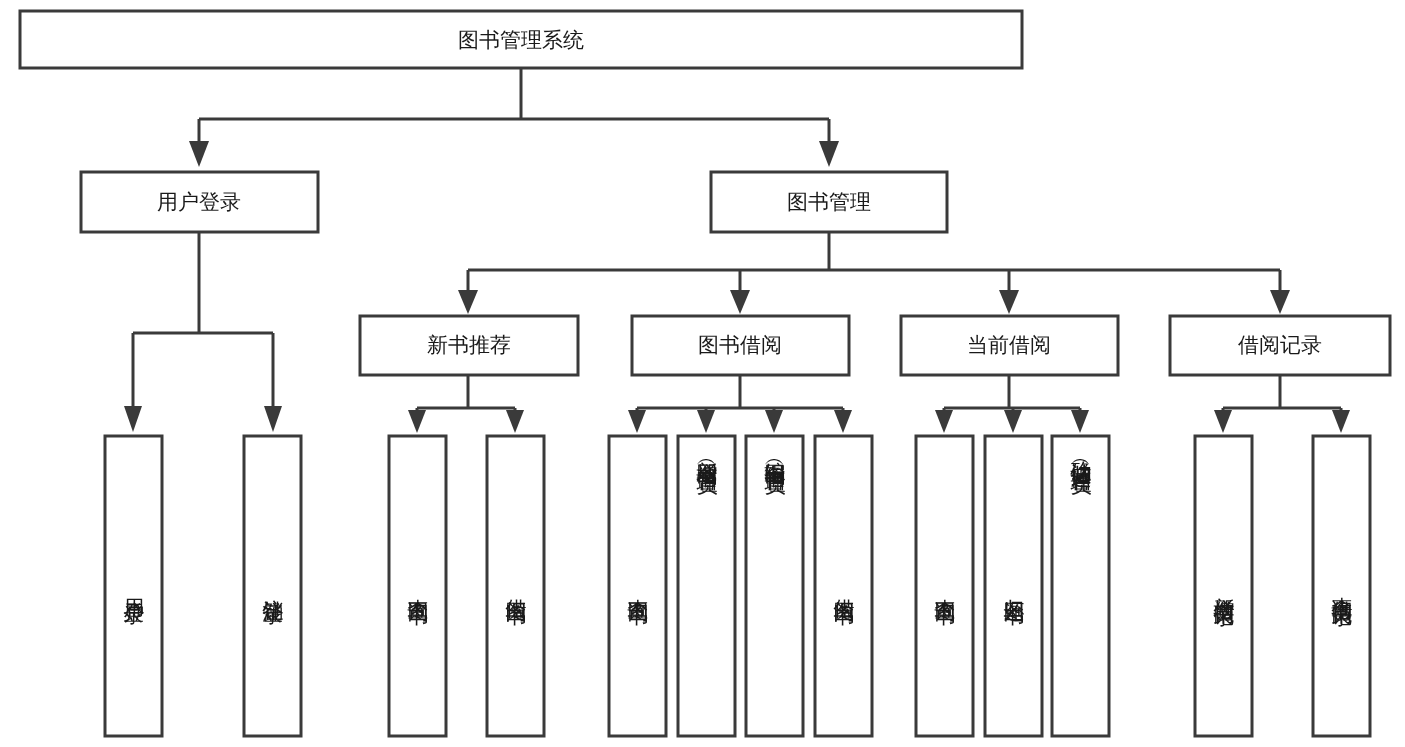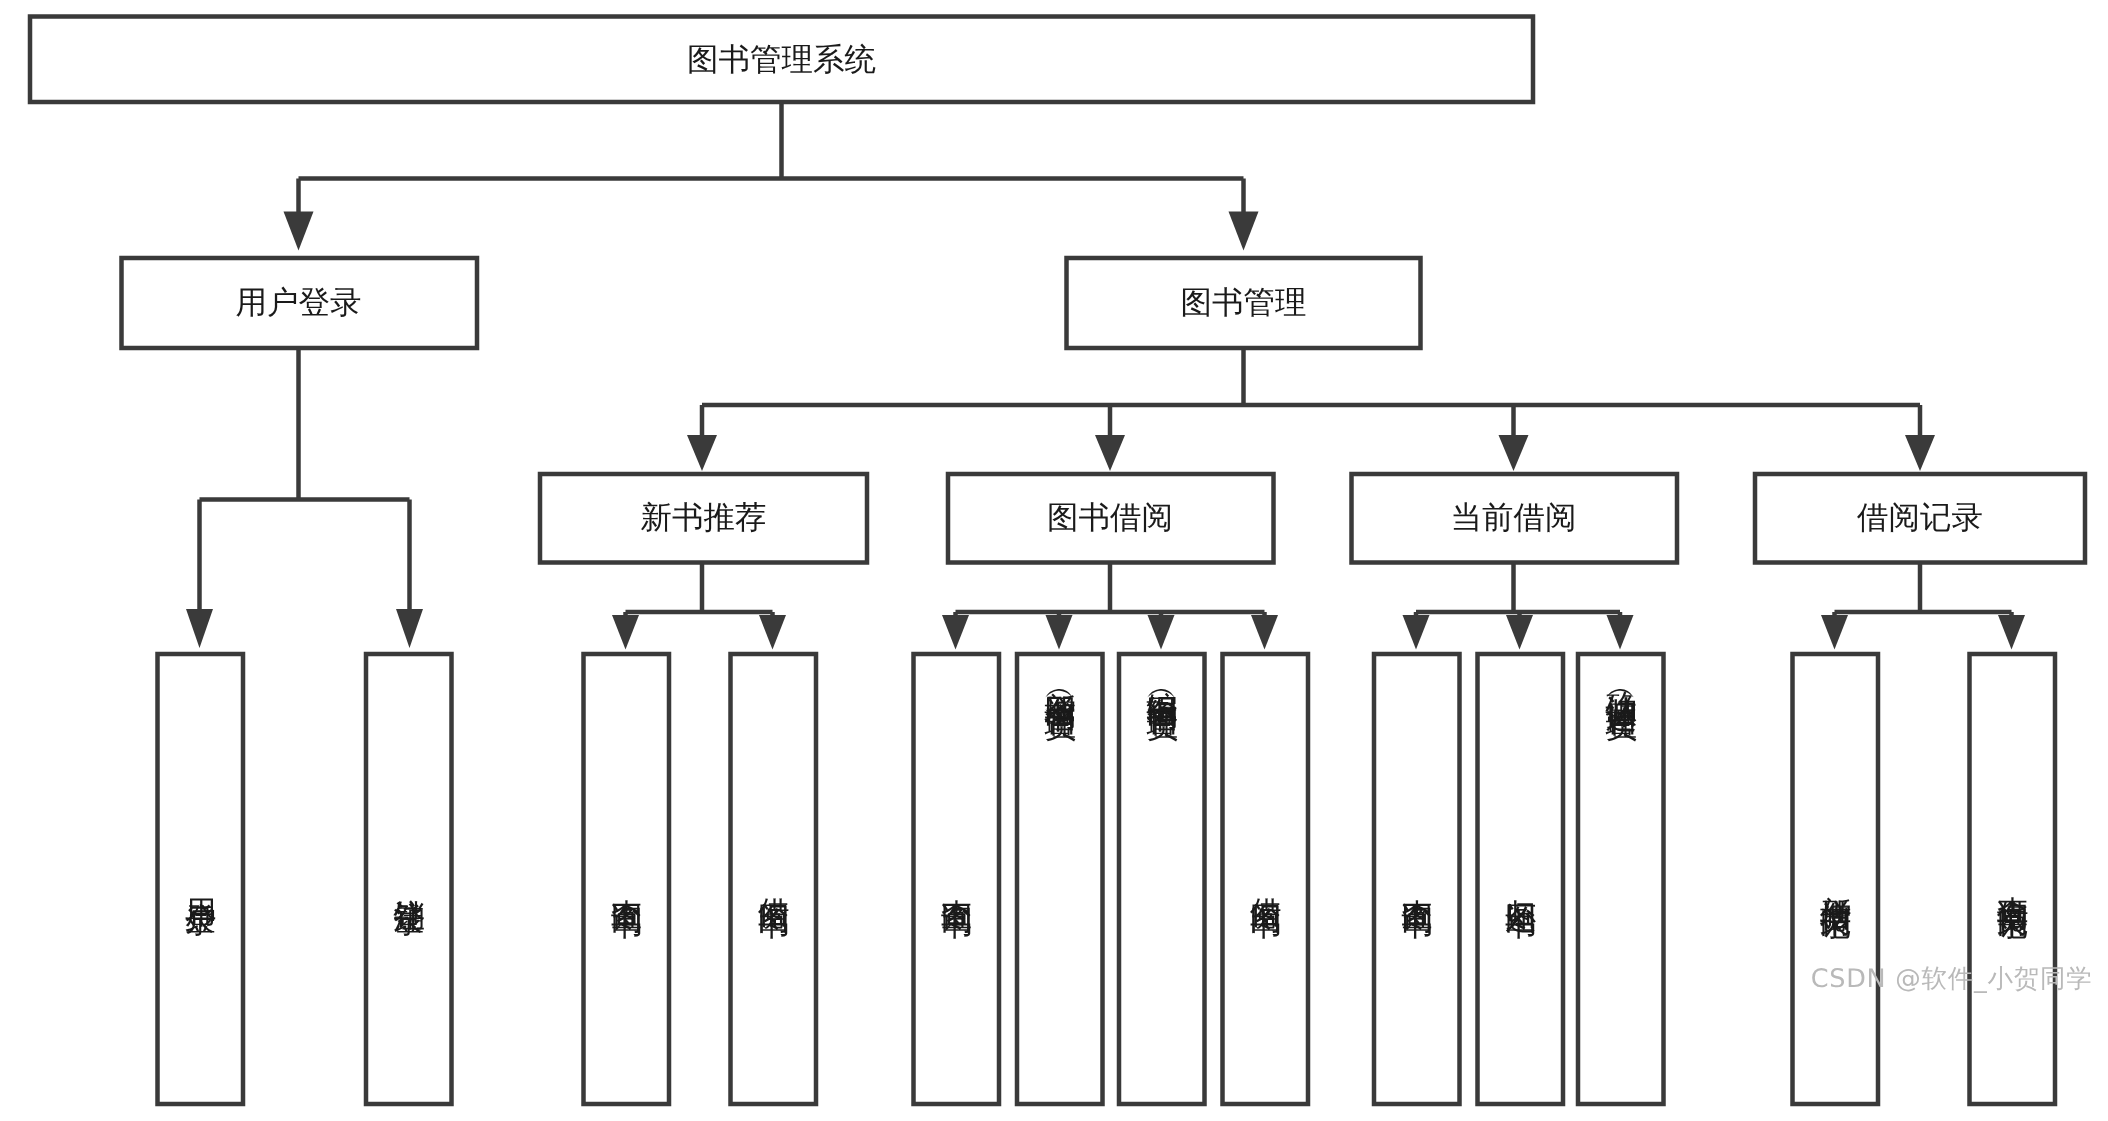--- a/index.html
+++ b/index.html
@@ -247,14 +247,13 @@
     <span class="leaf-label" style="margin-top:8px;">确认归还（管理员）</span>
   </div>
 
   <div class="leaf-label-wrap" style="left:1195px; top:436px; width:57px; height:300px;">
     <span class="leaf-label">新增借阅记录</span>
   </div>
   <div class="leaf-label-wrap" style="left:1313px; top:436px; width:57px; height:300px;">
     <span class="leaf-label">查询借阅记录</span>
   </div>
 
-  <div class="watermark">CSDN @软件_小贺同学</div>
 </div>
 
 </body></html>

